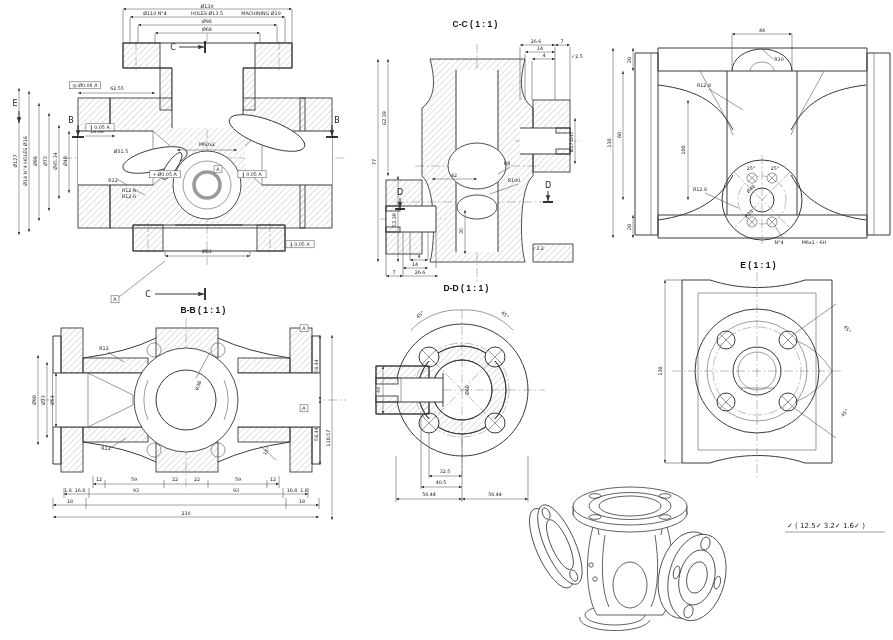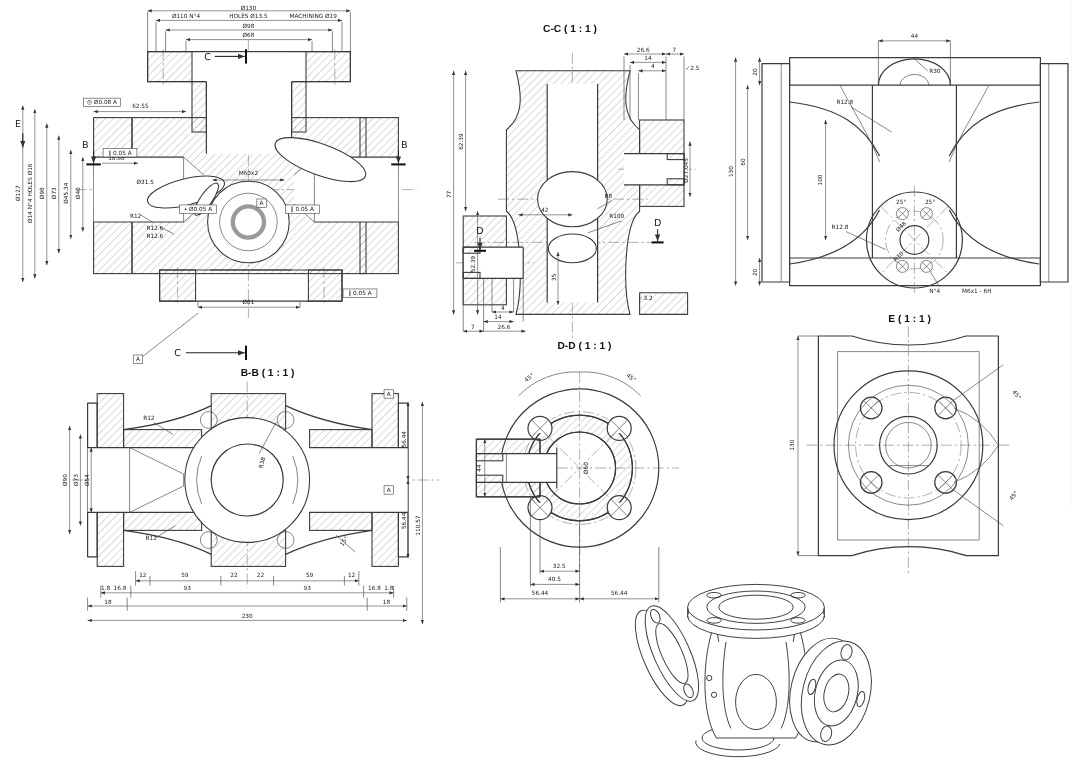--- a/index.html
+++ b/index.html
@@ -309,21 +309,21 @@
           <text x="146" y="155" class="lb">25°</text>
           <text x="170" y="155" class="lb">25°</text>
           <text x="147" y="175" class="lb" transform="rotate(-45 147 175)">Ø48</text>
           <text x="145" y="200" class="lb" transform="rotate(-45 145 200)">R30</text>
           <text x="174" y="229" class="lb">N°4</text>
           <text x="209" y="229" class="lb">M6x1 - 6H</text>
         </g>
     </svg>
   </div>
 
-  <div class="view" style="left:48px;top:300px">
+  <div class="view" style="left:28px;top:300px">
     <svg width="330" height="265" viewBox="0 0 330 265">
       <defs>
         <pattern id="hB" width="4.5" height="4.5" patternTransform="rotate(45)" patternUnits="userSpaceOnUse">
           <line x1="0" y1="0" x2="0" y2="4.5" stroke="#777" stroke-width="0.45"></line>
         </pattern>
         <marker id="aB" viewBox="0 0 10 10" refX="9" refY="5" markerWidth="7" markerHeight="7" orient="auto-start-reverse">
           <path d="M0,1.5 L9,5 L0,8.5 z" fill="#333"></path>
         </marker>
       </defs>
       <text class="vtitle" x="175" y="13">B-B ( 1 : 1 )</text>
@@ -406,21 +406,21 @@
           <text x="208" y="192" class="lb">93</text>
           <text x="264" y="192" class="lb">16.8</text>
           <text x="276" y="192" class="lb">1.8</text>
           <text x="42" y="203" class="lb">18</text>
           <text x="274" y="203" class="lb">18</text>
           <text x="158" y="215" class="lb">230</text>
         </g>
     </svg>
   </div>
 
-  <div class="view" style="left:392px;top:278px">
+  <div class="view" style="left:371px;top:278px">
     <svg width="215" height="235" viewBox="0 0 215 235">
       <defs>
         <pattern id="hD" width="4.5" height="4.5" patternTransform="rotate(45)" patternUnits="userSpaceOnUse">
           <line x1="0" y1="0" x2="0" y2="4.5" stroke="#777" stroke-width="0.45"></line>
         </pattern>
         <marker id="aD" viewBox="0 0 10 10" refX="9" refY="5" markerWidth="7" markerHeight="7" orient="auto-start-reverse">
           <path d="M0,1.5 L9,5 L0,8.5 z" fill="#333"></path>
         </marker>
       </defs>
       <text class="vtitle" x="95" y="13">D-D ( 1 : 1 )</text>
@@ -553,14 +553,20 @@
         <ellipse cx="115" cy="41" rx="41" ry="13.5"></ellipse>
         <ellipse cx="115" cy="41" rx="31" ry="10"></ellipse>
         <ellipse cx="80" cy="31" rx="6" ry="2.3"></ellipse>
           <ellipse cx="150" cy="31" rx="6" ry="2.3"></ellipse>
         <ellipse cx="80" cy="52" rx="6" ry="2.3"></ellipse>
           <ellipse cx="150" cy="52" rx="6" ry="2.3"></ellipse>
       </g>
     </svg>
   </div>
 
+  <div class="view" style="left:785px;top:512px">
+    <svg width="105" height="28" viewBox="0 0 105 28">
+      <text x="2" y="16" style="font-family:'DejaVu Sans',sans-serif;font-size:7px;fill:#222;">✓ ( 12.5✓   3.2✓   1.6✓ )</text>
+      <line class="th" x1="0" y1="20" x2="100" y2="20"></line>
+    </svg>
+  </div>
 
 </div>
 
 </body></html>

